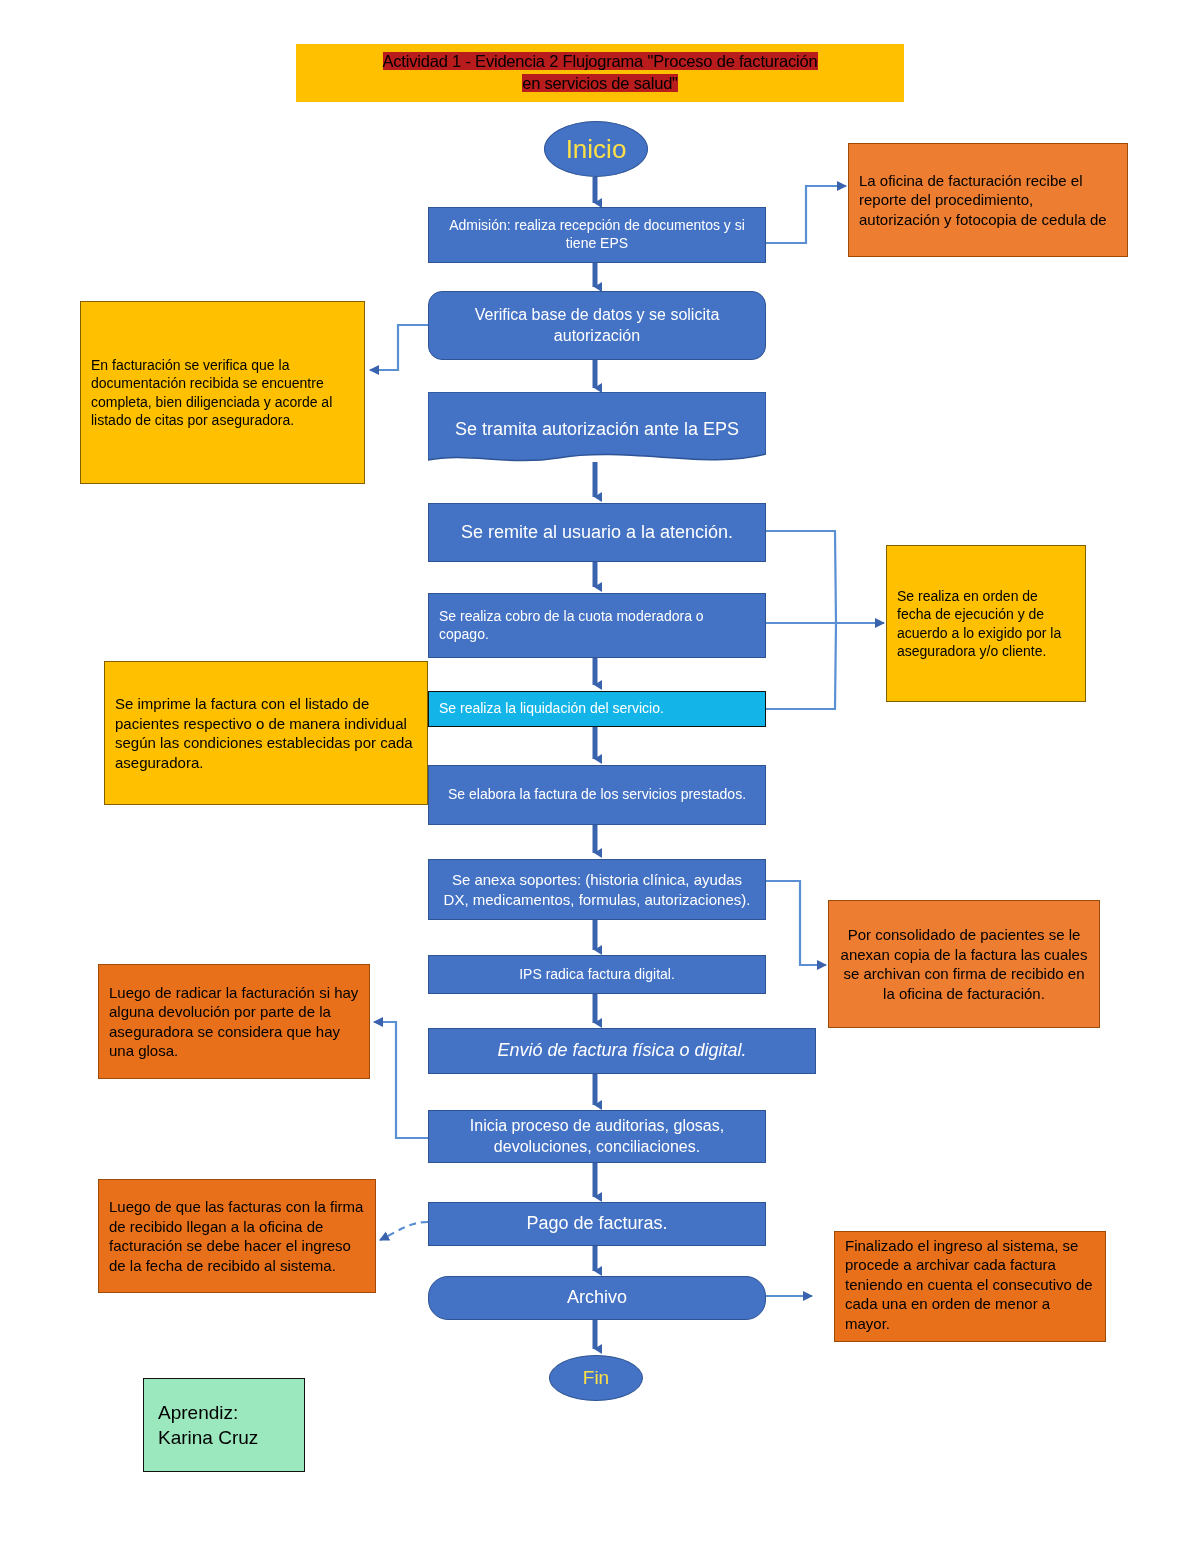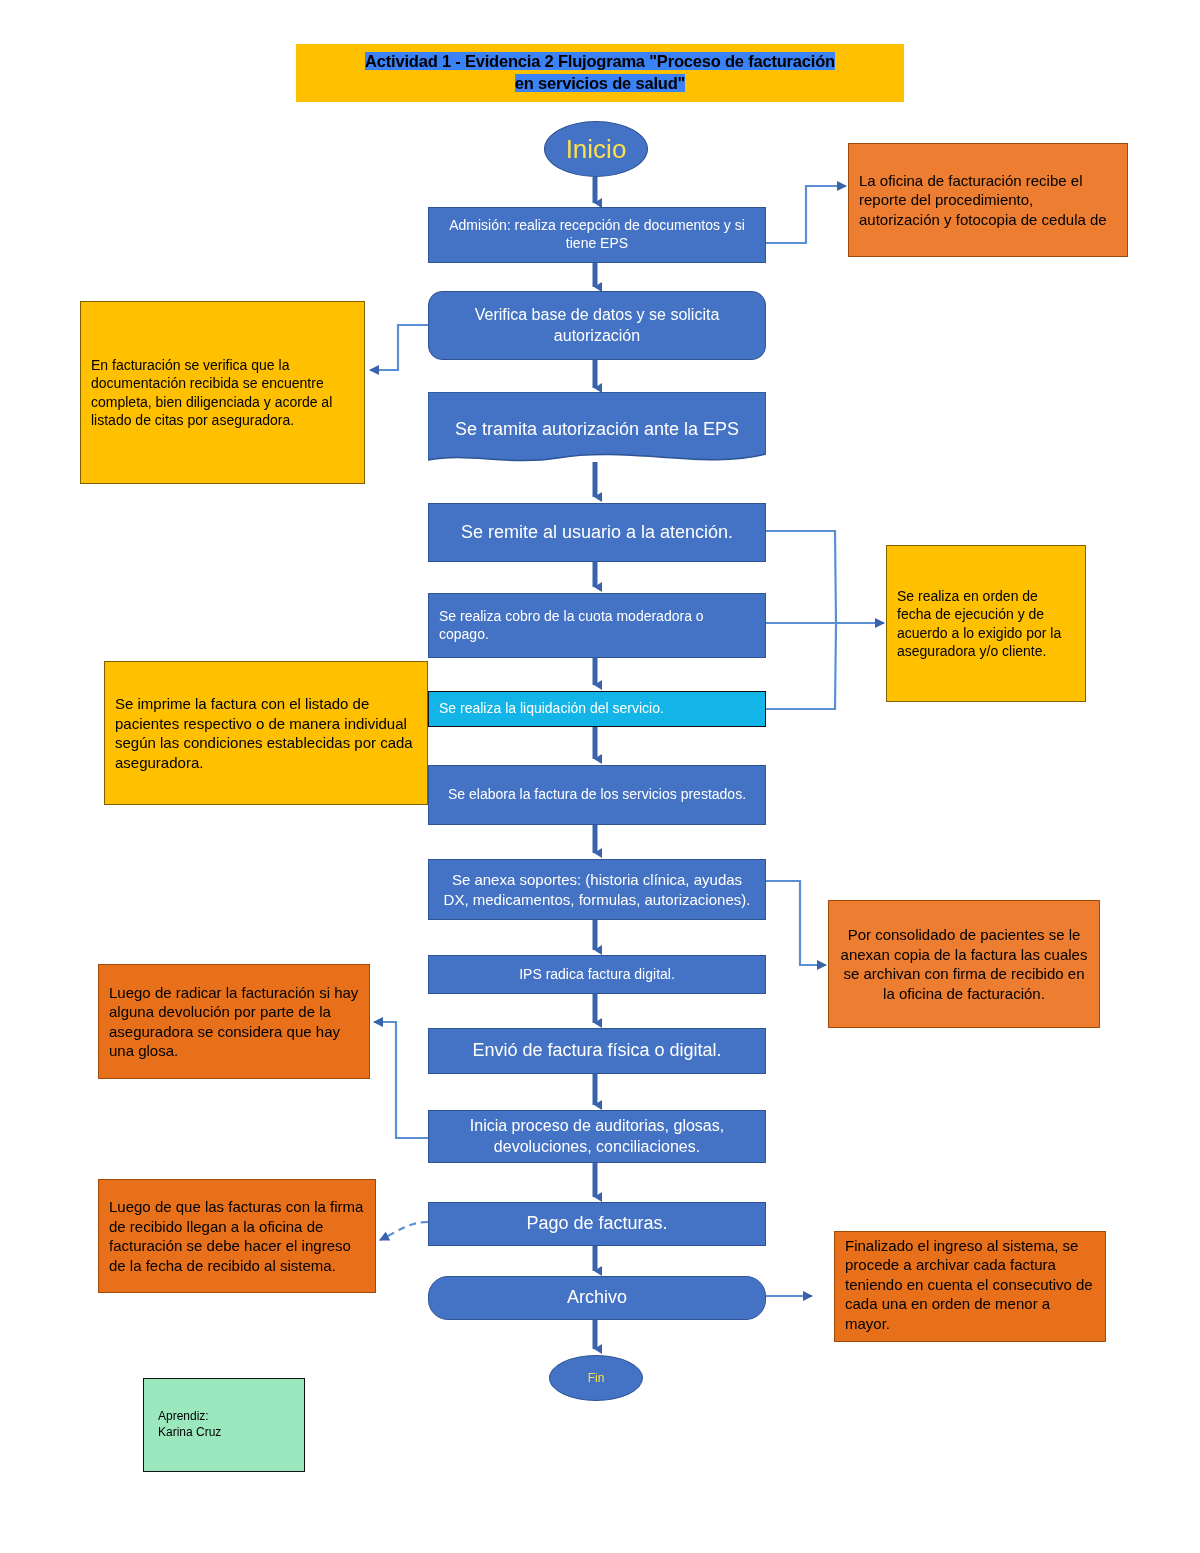--- a/index.html
+++ b/index.html
@@ -24,25 +24,25 @@
   .title-banner {
     background: #FFC000;
     border: 1px solid #FFC000;
     display: flex;
     align-items: center;
     justify-content: center;
     text-align: center;
     padding: 6px 10px;
   }
   .title-banner .title-text {
-    font-weight: bold;
+    font-weight: normal;
     font-size: 16.5px;
     line-height: 1.32;
     color: #000000;
-    background: #3b82f6;
+    background: #b91c1c;
     display: inline;
     box-decoration-break: clone;
     -webkit-box-decoration-break: clone;
     letter-spacing: -0.2px;
   }
 
   
   .pbox {
     background: #4472C4;
     border: 1.5px solid #2E5496;
@@ -94,21 +94,21 @@
   .note.orange-dark { background: #E8701A; border-color: #9E4A08; }
   .note.green {
     background: #9CE8BE;
     border: 1.5px solid #111111;
   }
   .note.center { text-align: center; justify-content: center; }
 
   
   #wires { position: absolute; left: 0; top: 0; width: 1200px; height: 1553px; z-index: 0; pointer-events: none; }
 
-  .fs20 { font-size: 12px; }
+  .fs20 { font-size: 19px; }
   .fs18 { font-size: 18px; }
   .fs17 { font-size: 14px; }
   .fs16 { font-size: 16px; }
   .fs15 { font-size: 15px; }
   .fs25 { font-size: 26px; }
 
   .lay1 { z-index: 2; }
 </style>
 </head>
 <body>
@@ -213,21 +213,21 @@
   </div>
 
   <div class="abs pbox lay1 fs15" style="left:428px; top:859px; width:338px; height:61px;">
     <span class="ptext">Se anexa soportes: (historia clínica, ayudas DX, medicamentos, formulas, autorizaciones).</span>
   </div>
 
   <div class="abs pbox lay1 fs17" style="left:428px; top:955px; width:338px; height:39px;">
     <span class="ptext">IPS radica factura digital.</span>
   </div>
 
-  <div class="abs pbox lay1 fs18" style="left:428px; top:1028px; width:338px; height:46px;">
+  <div class="abs pbox lay1 fs18" style="left:428px; top:1028px; width:388px; height:46px;font-style:italic;">
     <span class="ptext">Envió de factura física o digital.</span>
   </div>
 
   <div class="abs pbox lay1 fs16" style="left:428px; top:1110px; width:338px; height:53px;">
     <span class="ptext">Inicia proceso de auditorias, glosas, devoluciones, conciliaciones.</span>
   </div>
 
   <div class="abs pbox lay1 fs18" style="left:428px; top:1202px; width:338px; height:44px;">
     <span class="ptext">Pago de facturas.</span>
   </div>

